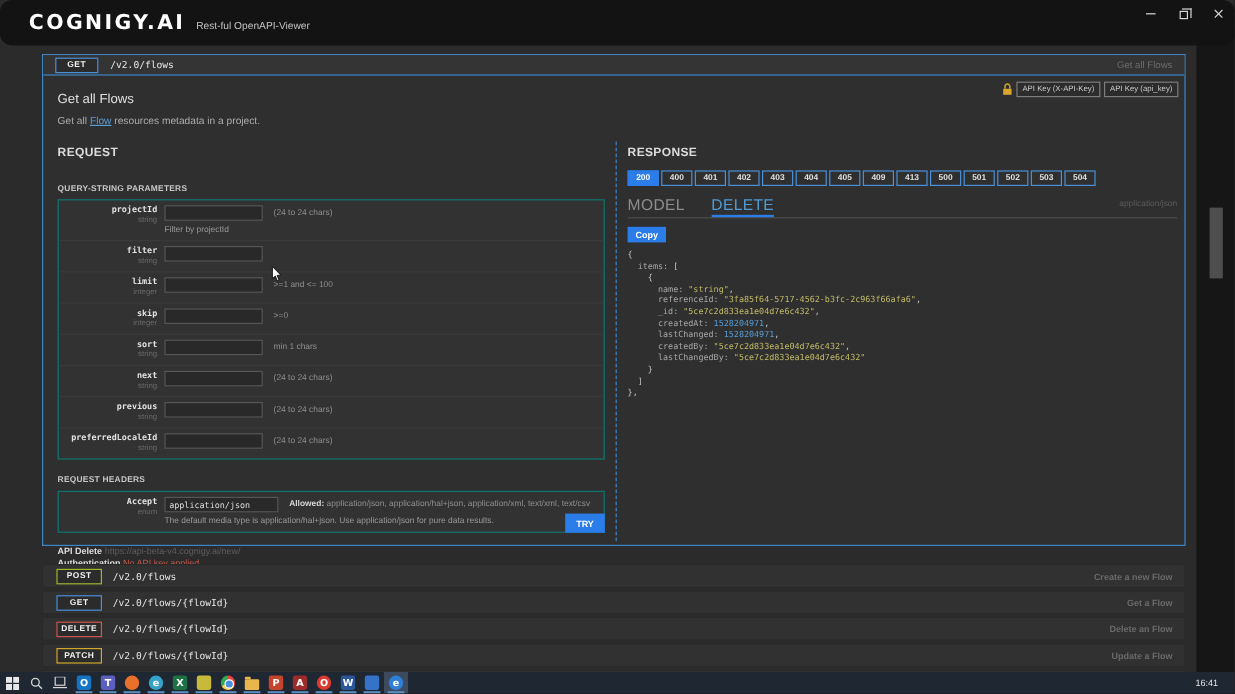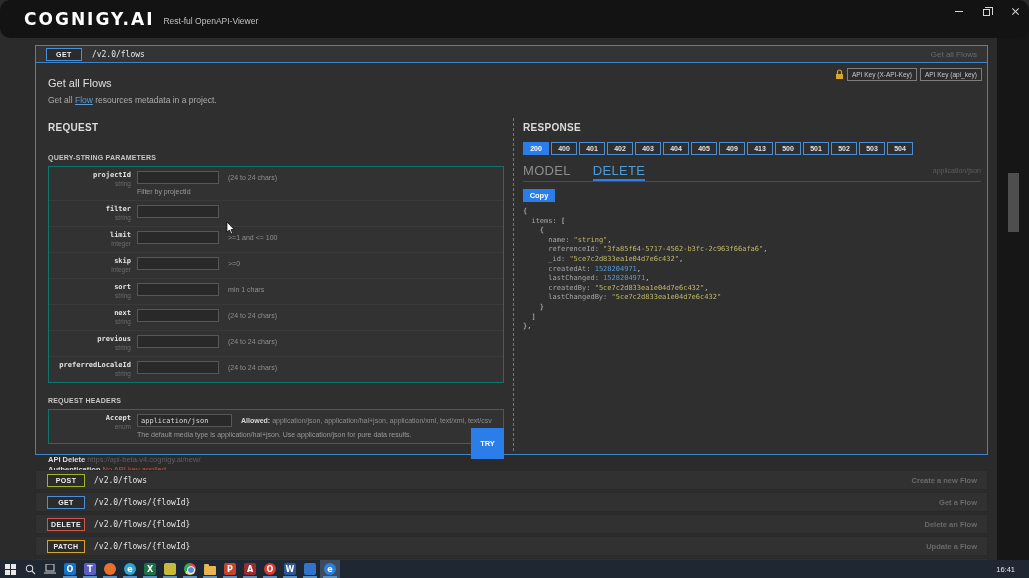--- a/index.html
+++ b/index.html
@@ -53,21 +53,21 @@
   .p-type{font-size:6.5px;color:#6a6a6a;margin-top:1px;}
   .input-line{display:flex;align-items:center;gap:9px;}
   .p-input{width:82px;height:13px;background:#292929;border:1px solid #565656;color:#ddd;font-family:"DejaVu Sans Mono",monospace;font-size:7px;padding:0 3px;outline:none;}
   .p-hint{font-size:7px;color:#8f8f8f;}
   .p-hint b{color:#d8d8d8;}
   .p-desc{font-size:7px;color:#9a9a9a;margin-top:4px;}
   .api-block{margin-top:11px;font-size:7.5px;line-height:10px;}
   .api-block b{color:#dedede;}
   .dim-link{color:#5f5f5f;}
   .auth-missing{color:#c4574a;}
-  .try-btn{position:absolute;left:435px;top:382px;width:33px;height:31px;background:#2b7de9;border:none;color:#fff;font-size:7.5px;font-weight:bold;font-family:"Liberation Sans",sans-serif;}
+  .try-btn{position:absolute;left:435px;top:382px;width:33px;height:16px;background:#2b7de9;border:none;color:#fff;font-size:7.5px;font-weight:bold;font-family:"Liberation Sans",sans-serif;}
 
   .status-row{margin-top:9px;display:flex;gap:2px;}
   .status-btn{min-width:26px;height:13px;padding:0 4px;font-size:7px;font-weight:bold;color:#e0e0e0;background:transparent;border:1px solid #4a90d9;display:flex;align-items:center;justify-content:center;font-family:"Liberation Sans",sans-serif;}
   .status-btn.active{background:#2b7de9;border-color:#2b7de9;color:#fff;}
   .returns-text{margin-top:10px;font-size:8px;color:#6f6f6f;}
   .tabs-row{margin-top:5px;display:flex;align-items:flex-end;border-bottom:1px solid #4c4c4c;}
   .tab{font-size:13px;font-weight:normal;padding:3px 0 3px 0;color:#8d8d8d;letter-spacing:.3px;}
   .tab.active{color:#4f9cd6;margin-left:22px;border-bottom:2px solid #2b7de9;padding-bottom:1px;}
   .content-type{margin-left:auto;font-size:7px;color:#5c5c5c;align-self:center;}
   .copy-btn{margin-top:7px;width:32px;height:13px;background:#2b7de9;border:none;color:#fff;font-size:7.5px;font-weight:bold;font-family:"Liberation Sans",sans-serif;}

